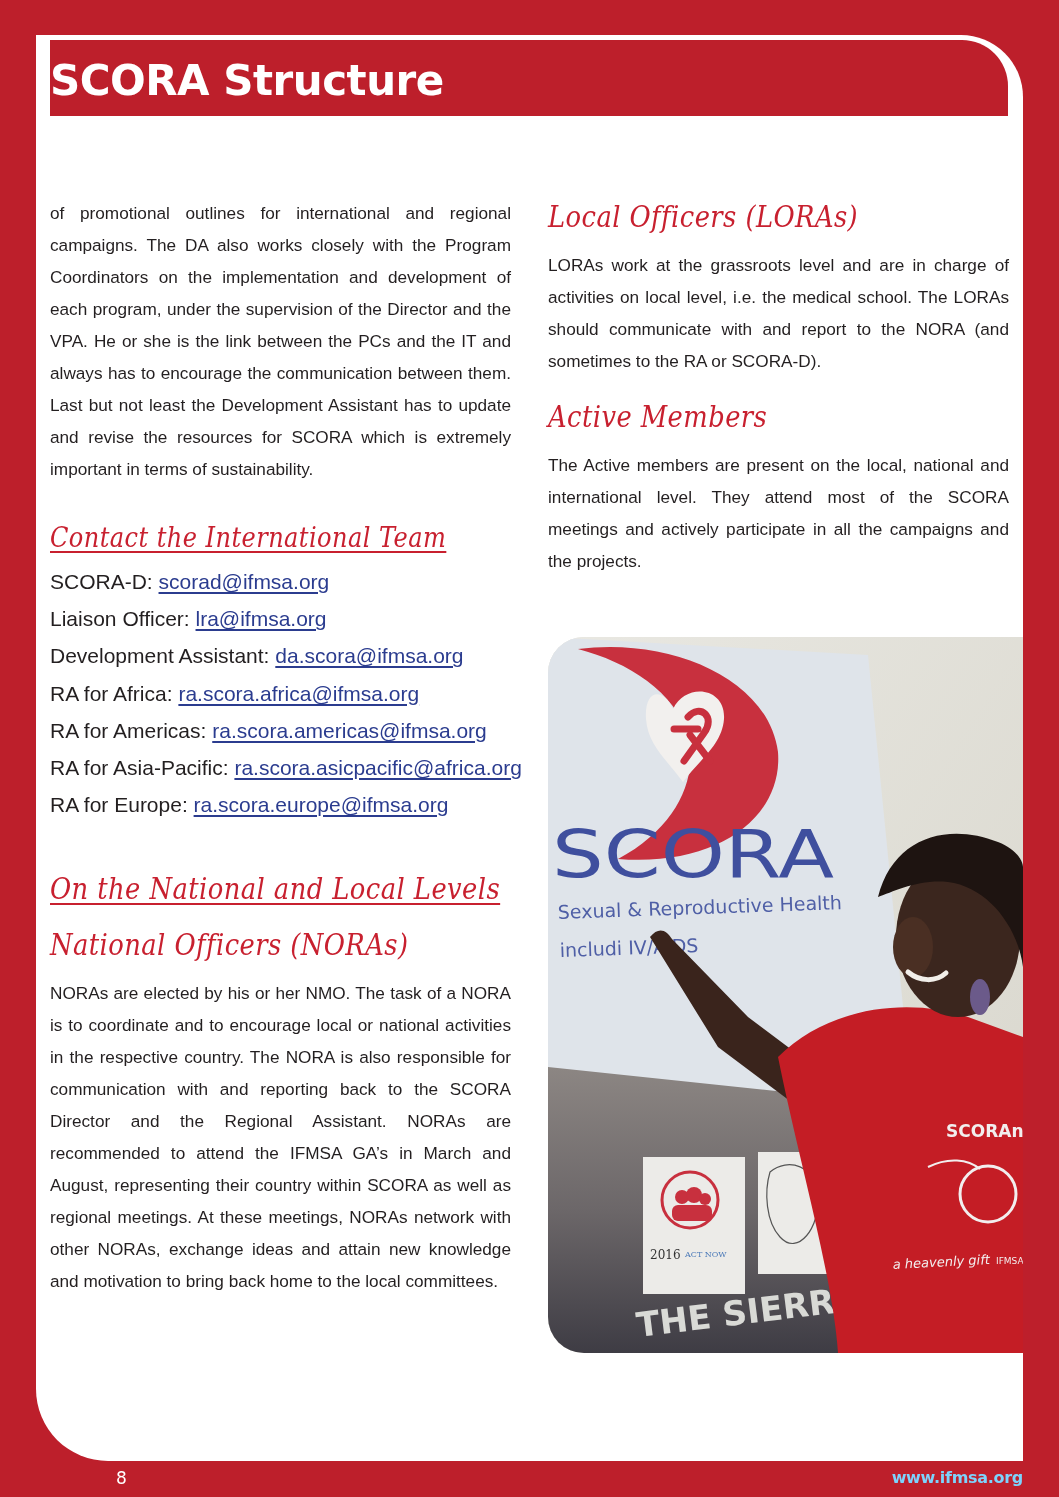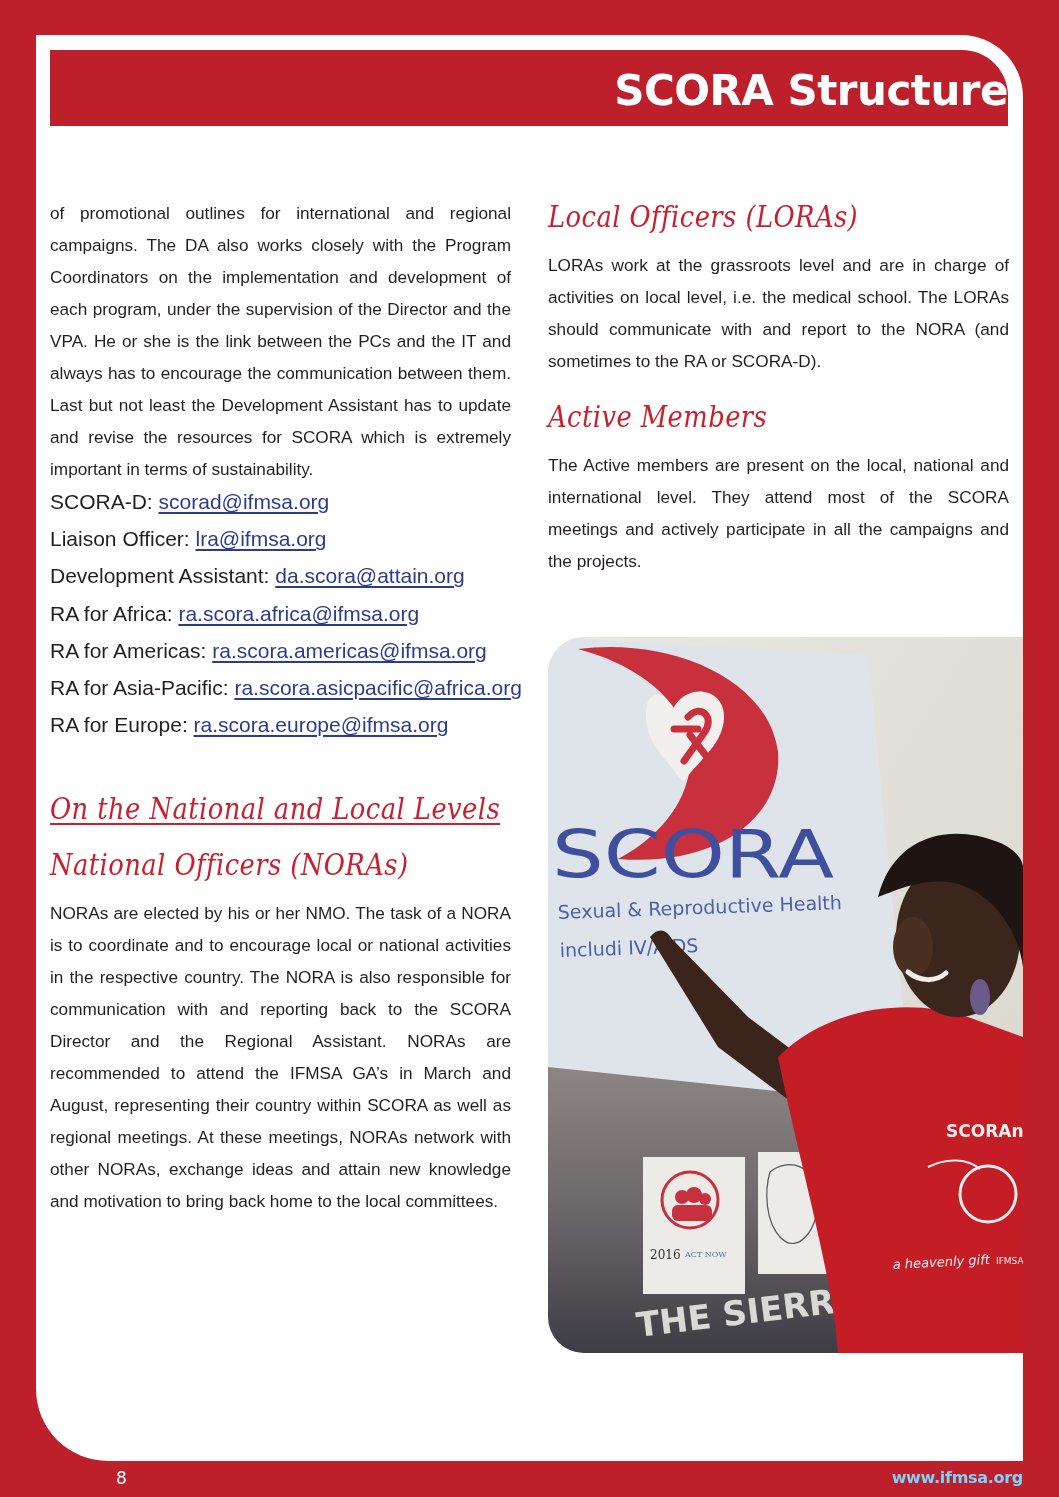--- a/index.html
+++ b/index.html
@@ -13,25 +13,25 @@
   .panel {
     position: absolute;
     left: 36px; top: 35px;
     width: 987px; height: 1426px;
     background: #ffffff;
     border-top-right-radius: 62px;
     border-bottom-left-radius: 72px;
   }
   .banner {
     position: absolute;
-    left: 50px; top: 50px;
+    left: 50px; top: 40px;
     width: 958px; height: 76px;
     background: #bd1f2b;
     border-top-right-radius: 46px;
-    display: flex; align-items: center; justify-content: flex-end;
+    display: flex; align-items: center; justify-content: flex-start;
   }
   .banner-title {
     color: #ffffff;
     font-family: "DejaVu Sans", sans-serif;
     font-size: 42px;
     letter-spacing: -0.5px;
     padding-top: 4px;
   }
   .col {
     position: absolute;
@@ -104,25 +104,28 @@
 
 <div class="panel"></div>
 
 <div class="banner">
   <h1 class="banner-title">SCORA Structure</h1>
 </div>
 
 <div class="col col-left">
   <p class="body">of promotional outlines for international and regional campaigns. The DA also works closely with the Program Coordinators on the implementation and development of each program, under the supervision of the Director and the VPA. He or she is the link between the PCs and the IT and always has to encourage the communication between them. Last but not least the Development Assistant has to update and revise the resources for SCORA which is extremely important in terms of sustainability.</p>
 
+  <div style="margin-top:36px; height:44px;">
+    <h2 class="script-h ul">Contact the International Team</h2>
+  </div>
 
   <ul class="contact-list" style="margin-top:-2px;">
     <li><span>SCORA-D:</span> <a href="#">scorad@ifmsa.org</a></li>
     <li><span>Liaison Officer:</span> <a href="#">lra@ifmsa.org</a></li>
-    <li><span>Development Assistant:</span> <a href="#">da.scora@attain.org</a></li>
+    <li><span>Development Assistant:</span> <a href="#">da.scora@ifmsa.org</a></li>
     <li><span>RA for Africa:</span> <a href="#">ra.scora.africa@ifmsa.org</a></li>
     <li><span>RA for Americas:</span> <a href="#">ra.scora.americas@ifmsa.org</a></li>
     <li><span>RA for Asia-Pacific:</span> <a href="#">ra.scora.asicpacific@africa.org</a></li>
     <li><span>RA for Europe:</span> <a href="#">ra.scora.europe@ifmsa.org</a></li>
   </ul>
 
   <div style="margin-top:48px; height:56px;text-align:right;">
     <h2 class="script-h ul" style="font-size:30px;">On the National and Local Levels</h2>
   </div>
   <div style="height:50px;">

